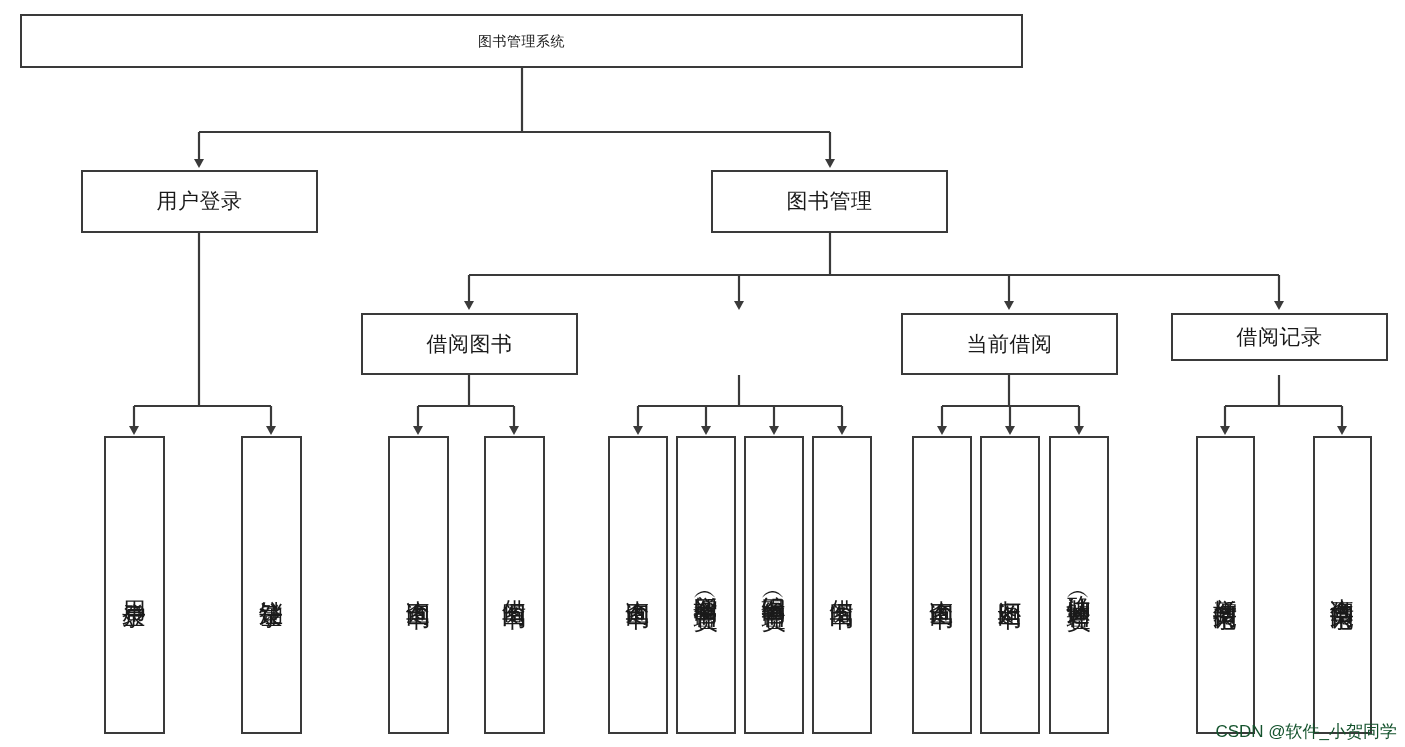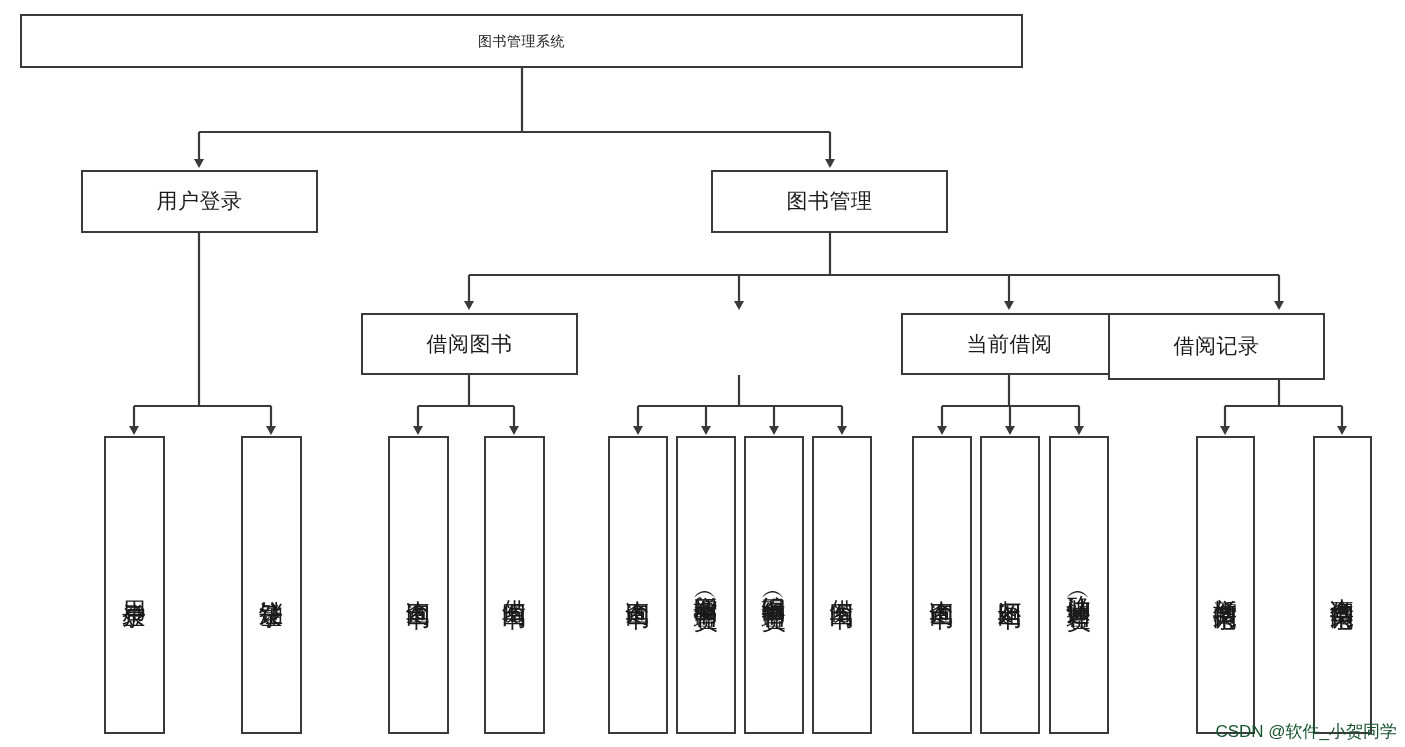--- a/index.html
+++ b/index.html
@@ -139,21 +139,21 @@
   <div class="node horiz" style="left:711px; top:170px; width:237px; height:63px;">
     <span class="label">图书管理</span>
   </div>
 
   <div class="node horiz" style="left:361px; top:313px; width:217px; height:62px;">
     <span class="label">借阅图书</span>
   </div>
   <div class="node horiz" style="left:901px; top:313px; width:217px; height:62px;align-items:center;">
     <span class="label">当前借阅</span>
   </div>
-  <div class="node horiz" style="left:1108px; top:313px; width:217px; height:67px;">
+  <div class="node horiz" style="left:1171px; top:313px; width:217px; height:48px;">
     <span class="label">借阅记录</span>
   </div>
 
   <div class="node vert" style="left:104px; top:436px; width:61px; height:298px;">
     <span class="label">用户登录</span>
   </div>
   <div class="node vert" style="left:241px; top:436px; width:61px; height:298px;">
     <span class="label">注销登录</span>
   </div>
 

